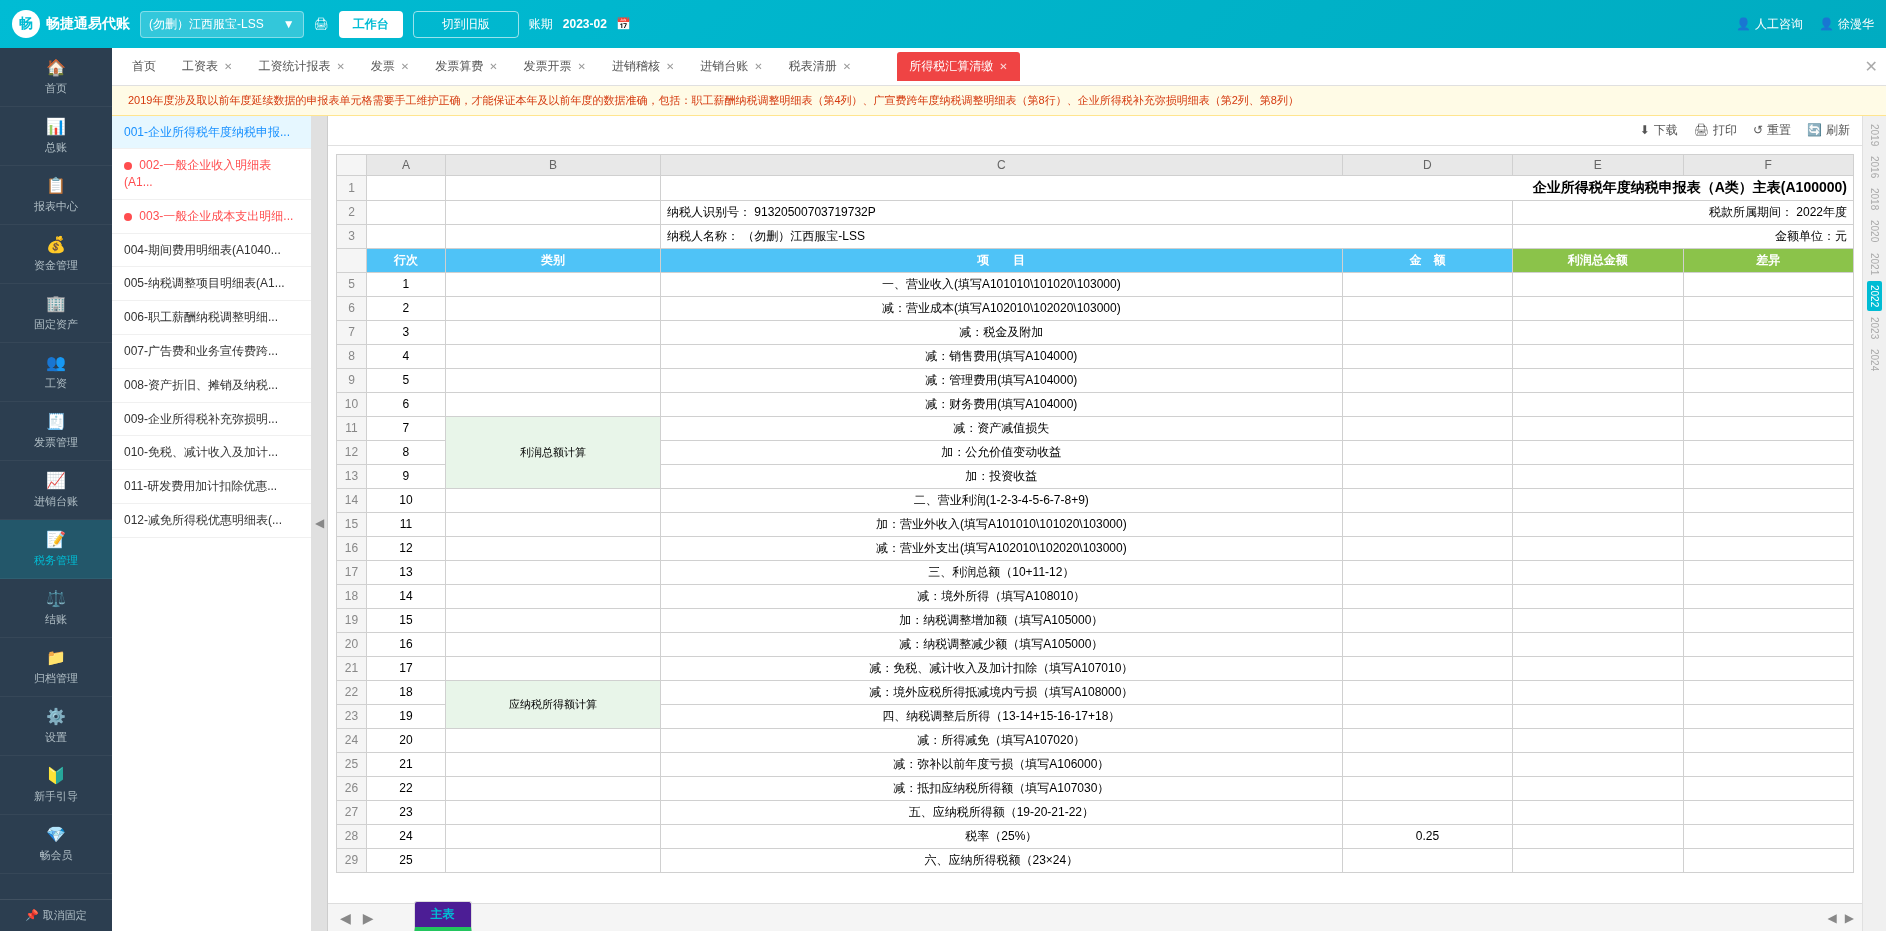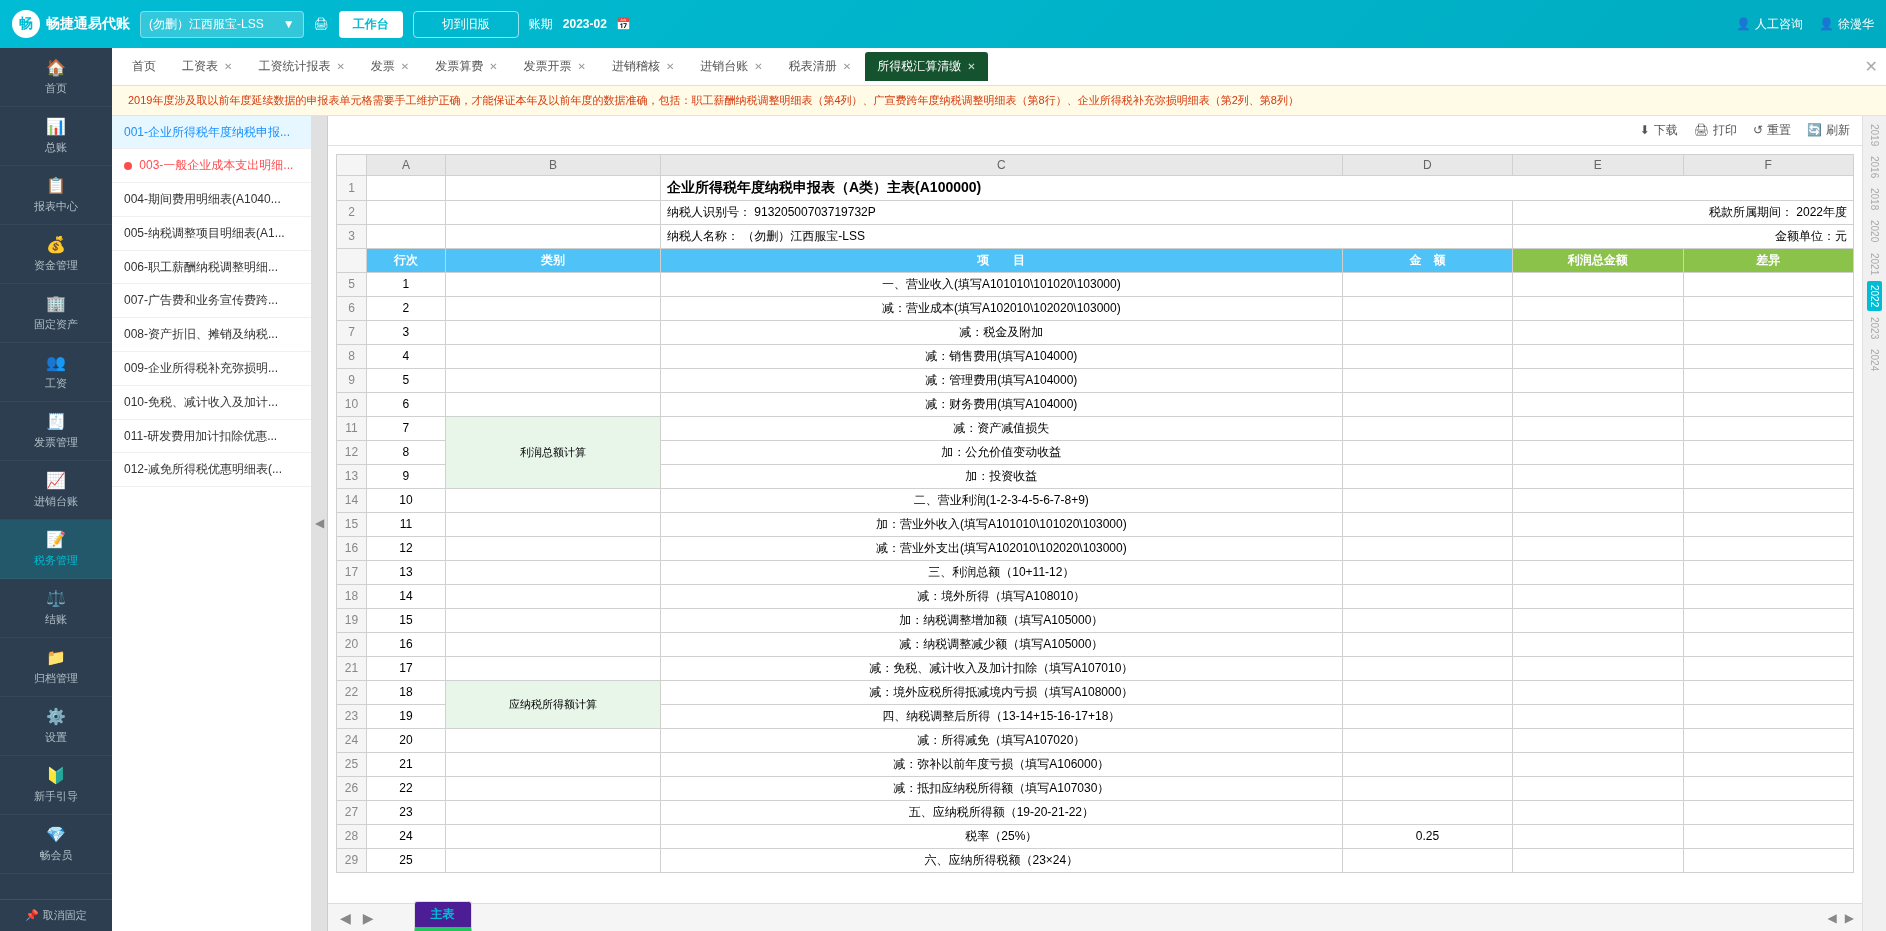--- a/index.html
+++ b/index.html
@@ -148,22 +148,23 @@
       align-items: center;
       padding: 6px 12px;
       font-size: 12px;
       cursor: pointer;
       color: #555;
       border-radius: 3px 3px 0 0;
       gap: 4px;
       white-space: nowrap;
     }
     .tab-item.active {
-      background: #14532d;
+      background: #ef4444;
       color: white;
+      margin-left: 32px;
     }
     .tab-close {
       font-size: 10px;
       color: #999;
       cursor: pointer;
       margin-left: 2px;
     }
     .tab-item.active .tab-close { color: rgba(255,255,255,0.8); }
 
     
@@ -492,20 +493,24 @@
     </div>
 
     <div class="inner-content">
 
       <div class="left-panel">
         <div class="left-panel-item active">
           <span>001-企业所得税年度纳税申报...</span>
         </div>
         <div class="left-panel-item error">
           <span class="dot dot-error"></span>
+          <span>002-一般企业收入明细表(A1...</span>
+        </div>
+        <div class="left-panel-item error">
+          <span class="dot dot-error"></span>
           <span>003-一般企业成本支出明细...</span>
         </div>
         <div class="left-panel-item">
           <span>004-期间费用明细表(A1040...</span>
         </div>
         <div class="left-panel-item">
           <span>005-纳税调整项目明细表(A1...</span>
         </div>
         <div class="left-panel-item">
           <span>006-职工薪酬纳税调整明细...</span>
@@ -567,21 +572,21 @@
                 <th style="background:#e8e8e8;color:#666;min-width:80px;">E</th>
                 <th style="background:#e8e8e8;color:#666;min-width:80px;">F</th>
               </tr>
             </thead>
             <tbody>
 
               <tr>
                 <td class="row-num">1</td>
                 <td></td>
                 <td></td>
-                <td colspan="4" class="title-row" style="font-size:14px;font-weight:bold;text-align:left;">企业所得税年度纳税申报表（A类）主表(A100000)</td>
+                <td colspan="4" class="title-row" style="font-size:14px;font-weight:bold;text-align:right;">企业所得税年度纳税申报表（A类）主表(A100000)</td>
               </tr>
 
               <tr>
                 <td class="row-num">2</td>
                 <td></td>
                 <td></td>
                 <td colspan="2" style="text-align:left;">
                   <span>纳税人识别号：</span>
                   <span>91320500703719732P</span>
                 </td>

